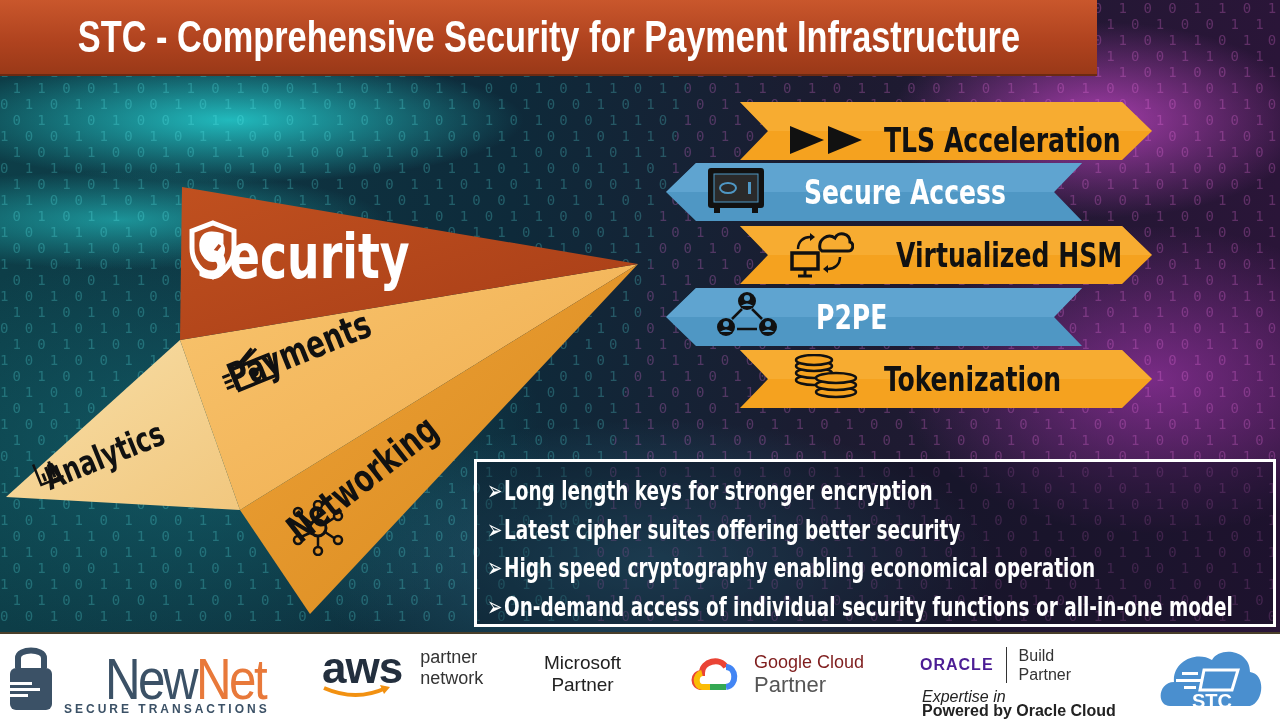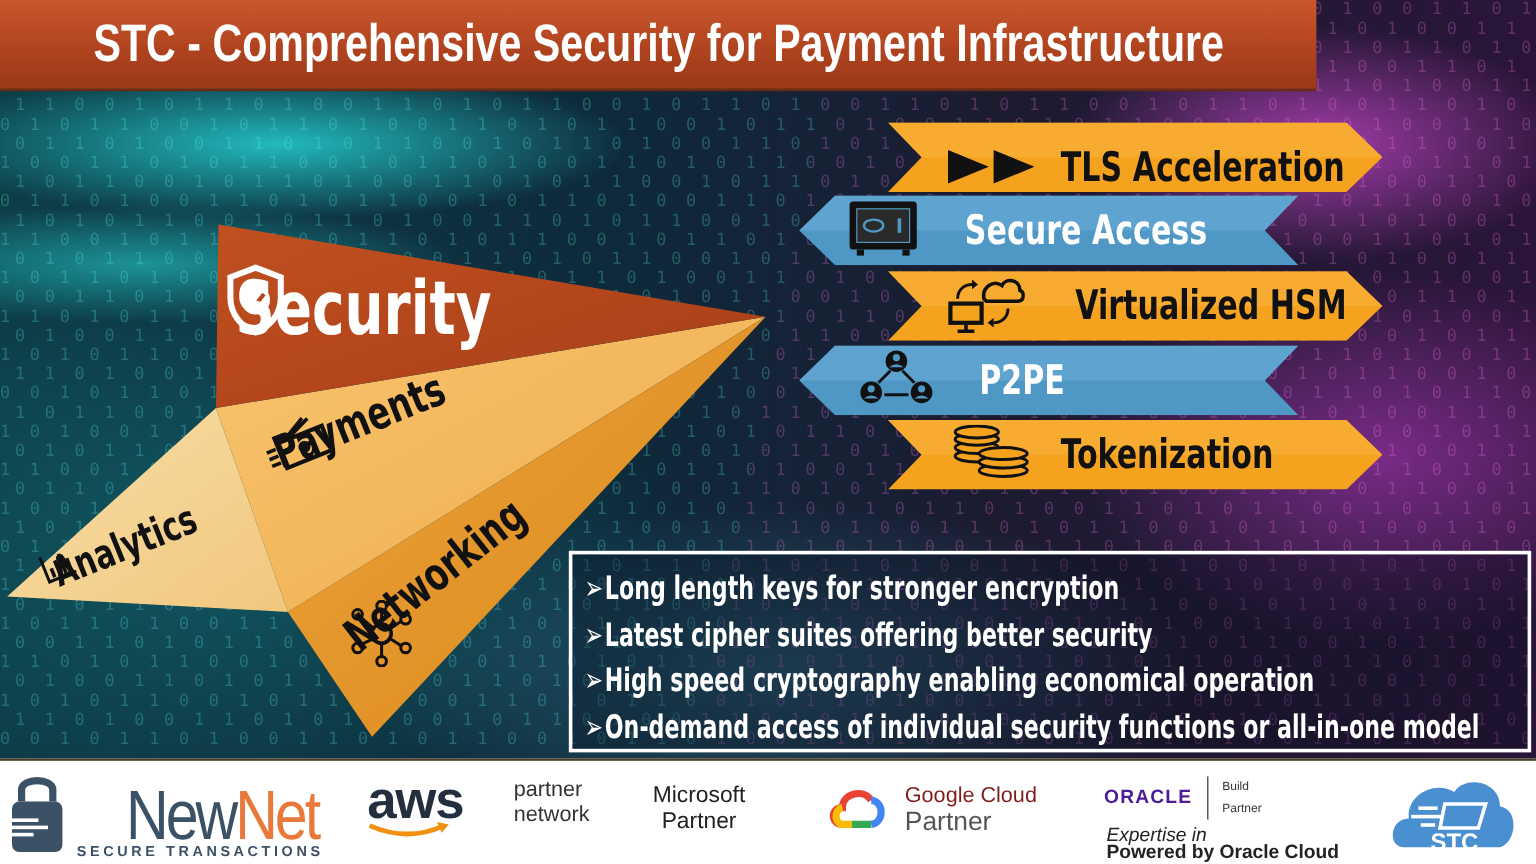--- a/index.html
+++ b/index.html
@@ -64,31 +64,31 @@
 
   
   .footer { position: absolute; left: 0; top: 632px; width: 1280px; height: 88px; background: #fff;
     border-top: 2px solid #4a3f2a; }
   .footer .logo { position: absolute; display: flex; align-items: center; }
   .newnet { left: 8px; top: 8px; gap: 45px; }
   .newnet .word { font-family: "Liberation Sans", sans-serif; font-size: 58px; line-height: 58px; letter-spacing: -3px; transform: scaleX(0.85); transform-origin: left; }
   .newnet .new { color: #3b5166; }
   .newnet .net { color: #e8793a; }
   .newnet .tag { position: absolute; left: 56px; top: 60px; font-size: 12px; font-weight: bold; color: #3b5166; letter-spacing: 3px; white-space: nowrap; }
-  .aws { left: 306px; top: 12px; gap: 24px; }
+  .aws { left: 322px; top: 12px; }
   .aws .aws-word { font-size: 44px; font-weight: bold; color: #232f3e; letter-spacing: -1px; line-height: 44px; }
   .aws .aws-sub { font-size: 18px; color: #333; margin-left: 18px; line-height: 21px; }
   .ms { left: 544px; top: 18px; font-size: 19px; color: #222; text-align: center; line-height: 22px; flex-direction: column; }
   .gc { left: 690px; top: 18px; }
   .gc .gc1 { font-size: 18px; color: #7f1d1d; line-height: 20px; }
   .gc .gc2 { font-size: 22px; color: #555; line-height: 26px; }
   .oracle { left: 920px; top: 12px; }
   .oracle .owords { font-size: 16px; font-weight: bold; color: #4c1d95; letter-spacing: 1px; }
   .oracle .sep { width: 1px; height: 36px; background: #333; margin: 0 12px; }
-  .oracle .build { font-size: 10px; color: #333; line-height: 19px; }
+  .oracle .build { font-size: 16px; color: #333; line-height: 19px; }
   .oracle-sub { position: absolute; left: 922px; top: 56px; font-size: 16px; color: #222; line-height: 14px; }
   .oracle-sub .i { font-style: italic; }
   .oracle-sub .b { font-weight: bold; }
   .stc { left: 1160px; top: 12px; }
 </style>
 </head>
 <body>
 
 <div class="stage">
   <div class="binary left">1 0 1 1 0 0 1 0 1 1 0 1 0 0 1 1 0 1 0 1 1 0 0 1 0 1 1 0 1 0 0 1 1 0 1 0 1 1 0 0 1

